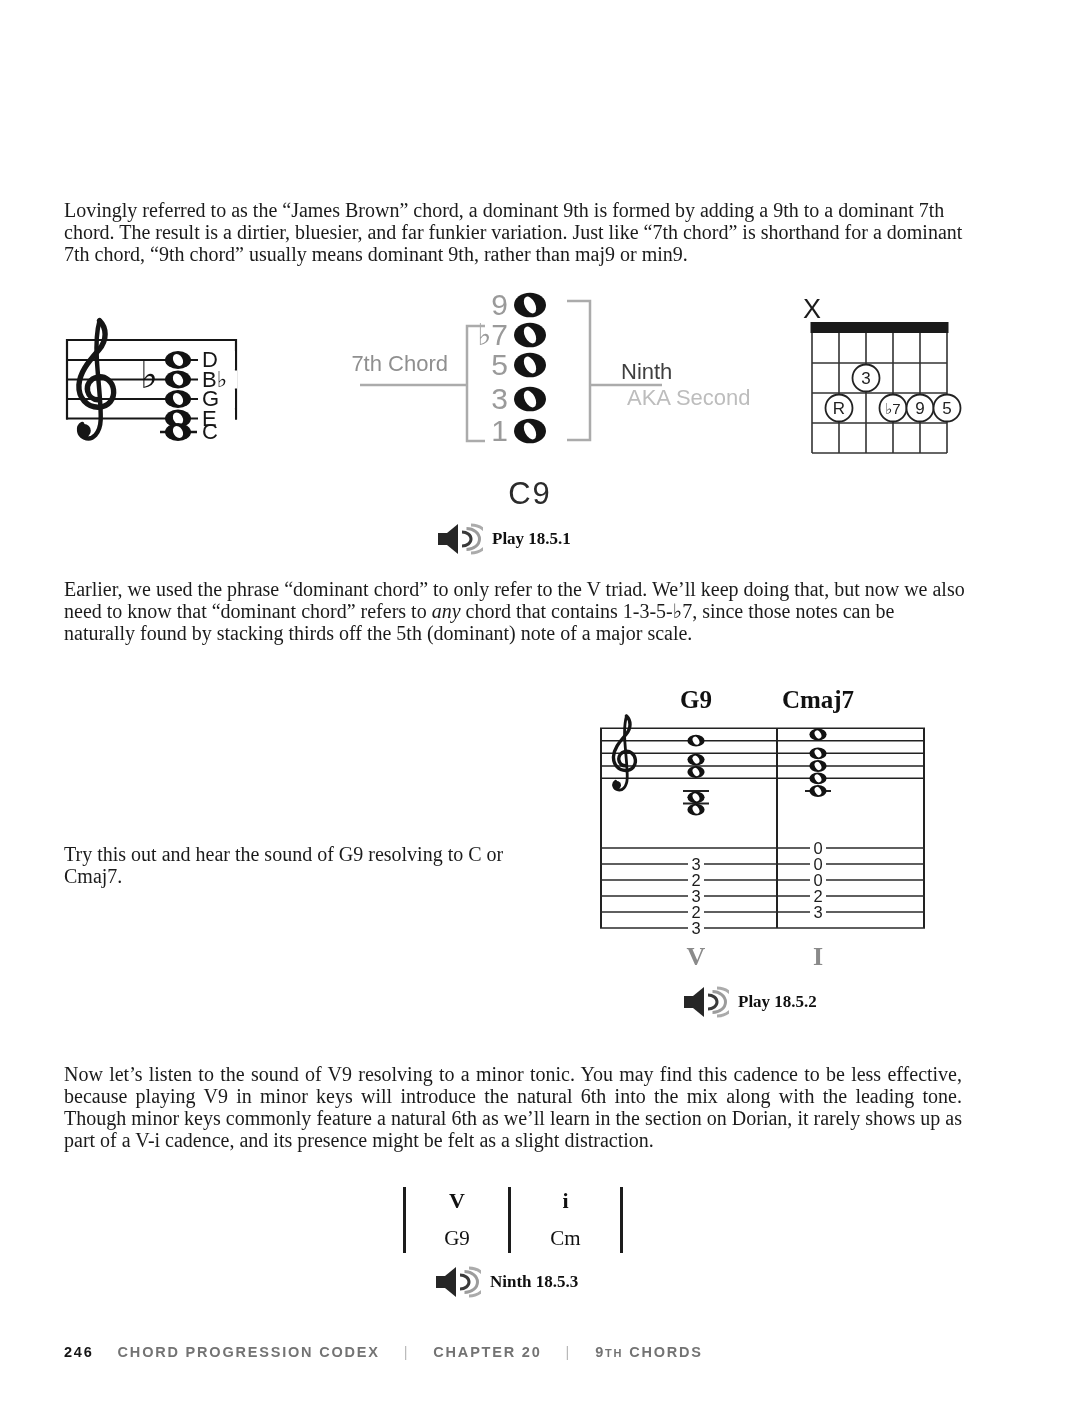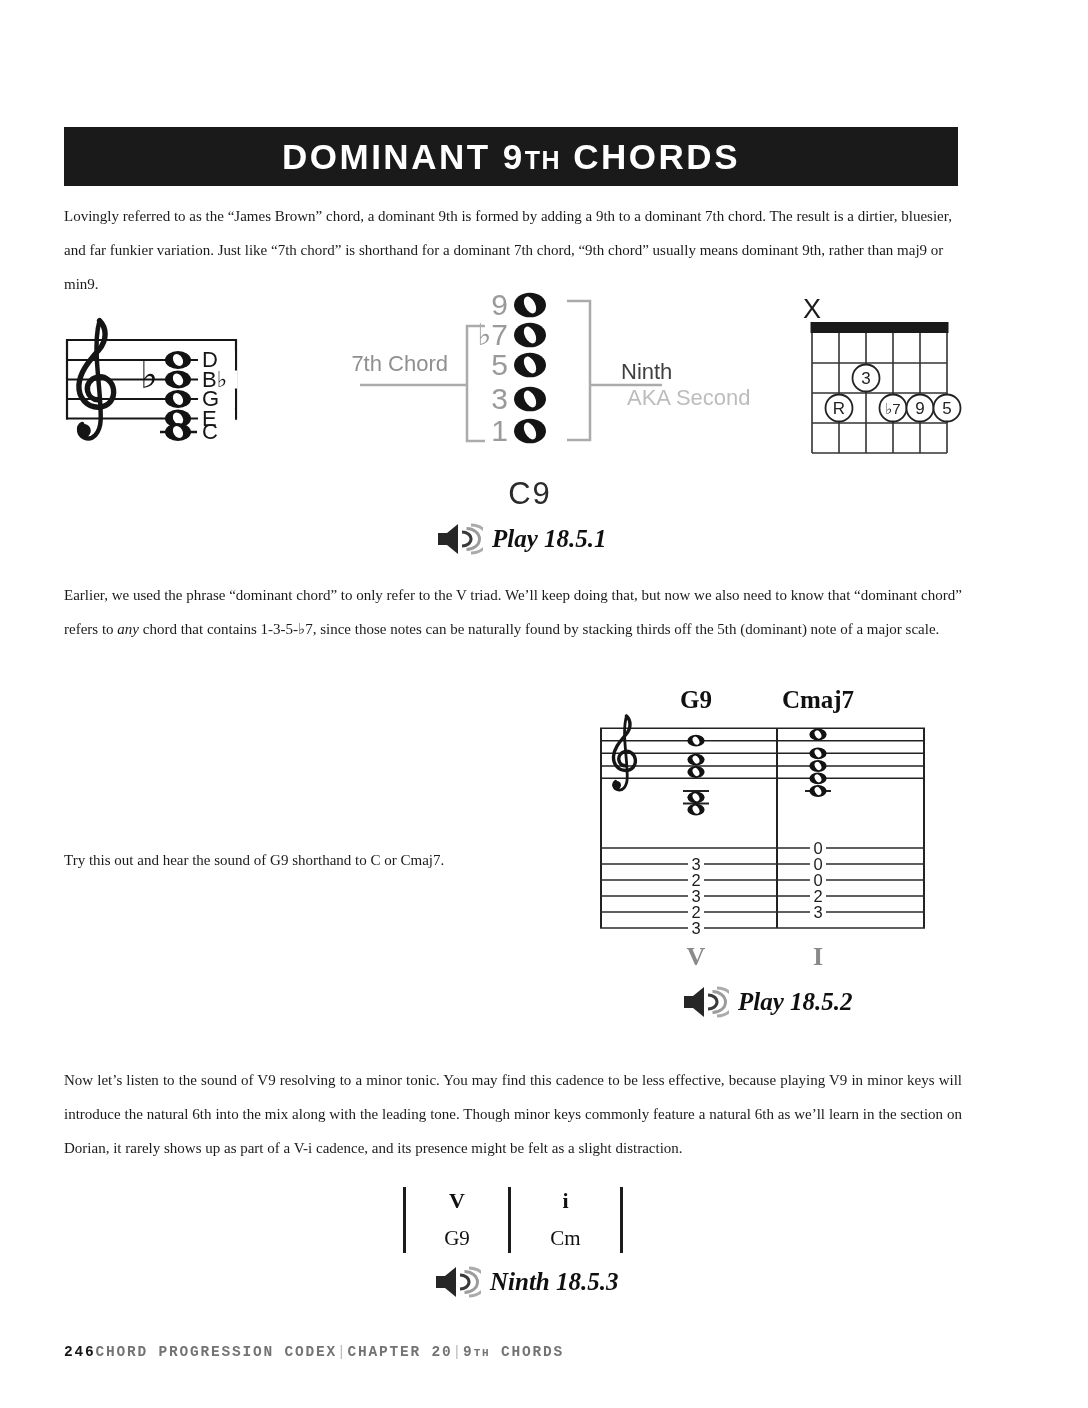--- a/index.html
+++ b/index.html
@@ -6,57 +6,54 @@
   .page{position:relative;width:1088px;height:1408px;background:#ffffff;overflow:hidden;
         font-family:"Liberation Serif",serif;color:#1b1b1b;}
   .abs{position:absolute;}
   
   .title-bar{left:64px;top:127px;width:894px;height:59px;background:#1a1a1a;
              display:flex;align-items:center;justify-content:center;}
   .title{color:#ffffff;font-family:"Liberation Sans",sans-serif;font-weight:bold;
          font-size:35px;letter-spacing:2.5px;white-space:nowrap;}
   .title .small{font-size:25px;letter-spacing:1.5px;}
   
-  .body-text{font-size:15px;line-height:34px;}
+  .body-text{font-size:20px;line-height:22px;}
   .body-text em{font-style:italic;text-align:center;}
   .justified{text-align:justify;}
   
   .c9-label{font-family:"Liberation Sans",sans-serif;font-size:31px;color:#2b2b2b;
             letter-spacing:2px;text-align:center;}
   
   .play-row{display:flex;align-items:center;gap:9px;}
-  .play-label{font-family:"Liberation Serif",serif;font-weight:bold;font-style:italic;
-              font-size:25px;color:#101010;white-space:nowrap;}
+  .play-label{font-family:"Liberation Serif",serif;font-weight:bold;
+              font-size:17px;color:#101010;white-space:nowrap;}
   
   .prog-chart{left:403px;top:1187px;display:flex;height:66px;}
   .prog-cell{border-left:3px solid #1c1c1c;box-sizing:border-box;height:66px;
              display:flex;flex-direction:column;align-items:center;justify-content:space-between;
              padding:1px 0 2px 0;}
   .prog-cell.last{border-right:3px solid #1c1c1c;}
   .prog-numeral{font-weight:bold;font-size:22px;color:#111;line-height:26px;}
   .prog-chord{font-size:21px;color:#111;line-height:26px;}
   
-  .footer{left:64px;top:1344px;display:flex;align-items:baseline;
-          font-family:Liberation Mono, monospace;font-weight:bold;font-size:14.5px;
+  .footer{left:64px;top:1344px;display:flex;align-items:baseline;gap:24px;
+          font-family:Liberation Sans, sans-serif;font-weight:bold;font-size:14.5px;
           letter-spacing:1.8px;white-space:nowrap;}
   .footer .page-num{color:#151515;}
   .footer .gray{color:#737373;}
   .footer .sep{color:#b8b8b8;font-weight:normal;}
   .footer .small{font-size:11px;}
   svg text{font-family:"Liberation Sans",sans-serif;}
   svg .serif{font-family:"Liberation Serif",serif;}
 </style>
 </head>
 <body>
 
 <div class="page">
 
-  <div class="abs title-bar">
-    <div class="title"><span>DOMINANT 9</span><span class="small">TH</span><span> CHORDS</span></div>
-  </div>
 
   <div class="abs body-text" style="left:64px;top:199px;width:900px;">Lovingly referred to as the “James Brown” chord, a dominant 9th is formed by adding a 9th to a dominant 7th chord. The result is a dirtier, bluesier, and far funkier variation. Just like “7th chord” is shorthand for a dominant 7th chord, “9th chord” usually means dominant 9th, rather than maj9 or min9.</div>
 
   <svg class="abs" style="left:64px;top:302px;" width="190" height="165" viewBox="0 0 190 165">
     <defs>
       <symbol id="gclef" viewBox="0 0 34 92">
         <g fill="none" stroke="#151515" stroke-linecap="round">
           <path stroke-width="3.4" d="M20.5,5.5 C25,10 25.5,17.5 20,24 C12.5,32.5 8,38.5 7.5,46 C7,54.5 13,60 19.5,60 C26.5,60 30,54.5 29.3,49 C28.6,43.5 24,40 19,41 C14.5,42 12,46 13,50 C13.8,53.2 16.4,55.3 19.4,55.3"></path>
           <path stroke-width="2.8" d="M20.5,5.5 C18.8,11.5 18.2,20 18.8,30 C19.6,44 21.6,58 21.2,68 C20.9,76 16.2,81.5 10.8,79 C7,77.2 6.6,72.3 9.6,70.6"></path>
         </g>
@@ -192,21 +189,21 @@
       <polygon points="10,13 21,4 21,34 10,25" fill="#262626"></polygon>
       <path d="M25,12 a9,7 0 0 1 0,14" stroke="#3a3a3a" stroke-width="3" fill="none"></path>
       <path d="M29.5,8.5 a13,10.5 0 0 1 0,21" stroke="#9c9c9c" stroke-width="3" fill="none"></path>
       <path d="M34,5 a17,14 0 0 1 0,28" stroke="#ababab" stroke-width="3" fill="none"></path>
     </svg>
     <span class="play-label">Play 18.5.1</span>
   </div>
 
   <div class="abs body-text" style="left:64px;top:578px;width:902px;"><span>Earlier, we used the phrase “dominant chord” to only refer to the V triad. We’ll keep doing that, but now we also need to know that “dominant chord” refers to </span><em>any</em><span> chord that contains 1-3-5-♭7, since those notes can be naturally found by stacking thirds off the 5th (dominant) note of a major scale.</span></div>
 
-  <div class="abs body-text" style="left:64px;top:843px;width:497px;">Try this out and hear the sound of G9 shorthand to C or Cmaj7.</div>
+  <div class="abs body-text" style="left:64px;top:843px;width:497px;">Try this out and hear the sound of G9 resolving to C or Cmaj7.</div>
 
   <svg class="abs" style="left:596px;top:674px;" width="336" height="300" viewBox="0 0 336 300">
 
     <text class="serif" x="100" y="34" text-anchor="middle" font-size="25" font-weight="bold" fill="#111">G9</text>
     <text class="serif" x="222" y="34" text-anchor="middle" font-size="25" font-weight="bold" fill="#111">Cmaj7</text>
 
     <g stroke="#222" stroke-width="1.5">
       <line x1="4" y1="54.3" x2="329" y2="54.3"></line>
       <line x1="4" y1="66.7" x2="329" y2="66.7"></line>
       <line x1="4" y1="79.3" x2="329" y2="79.3"></line>

